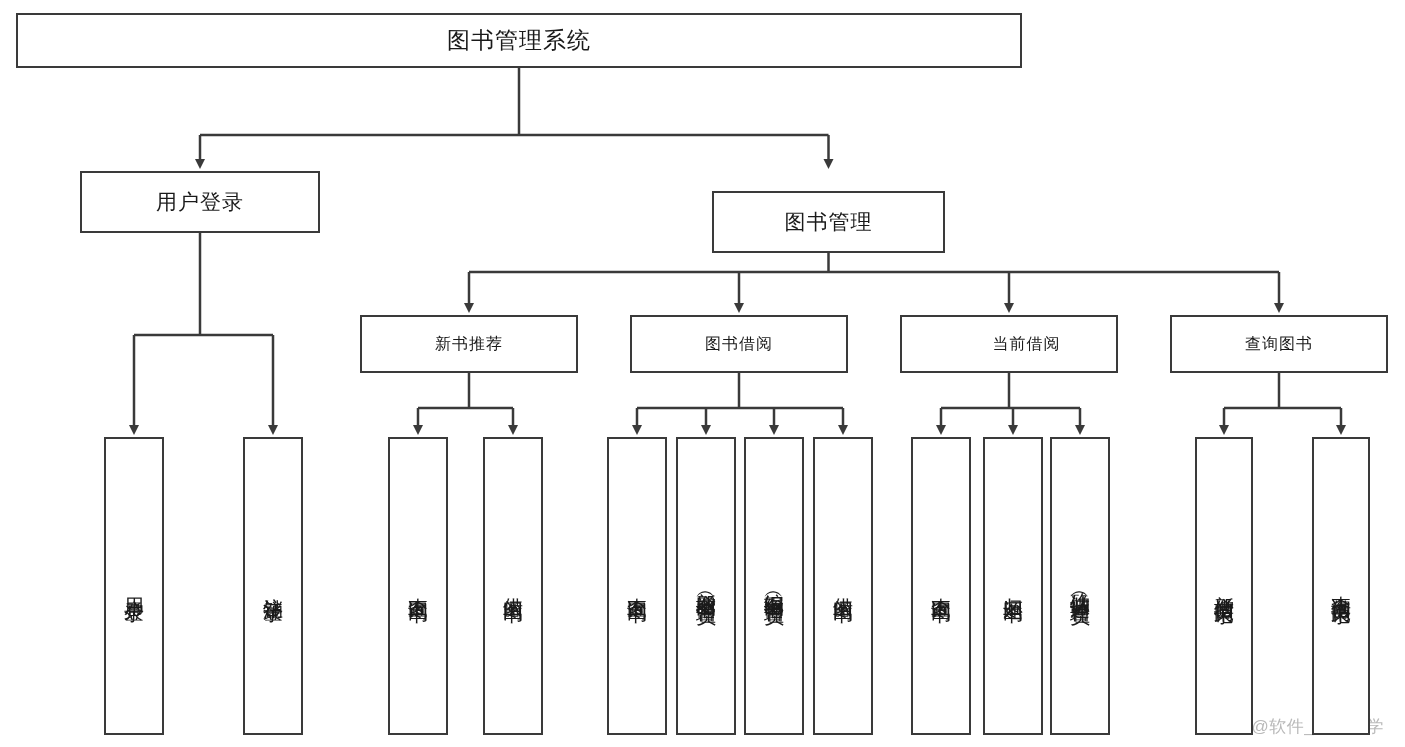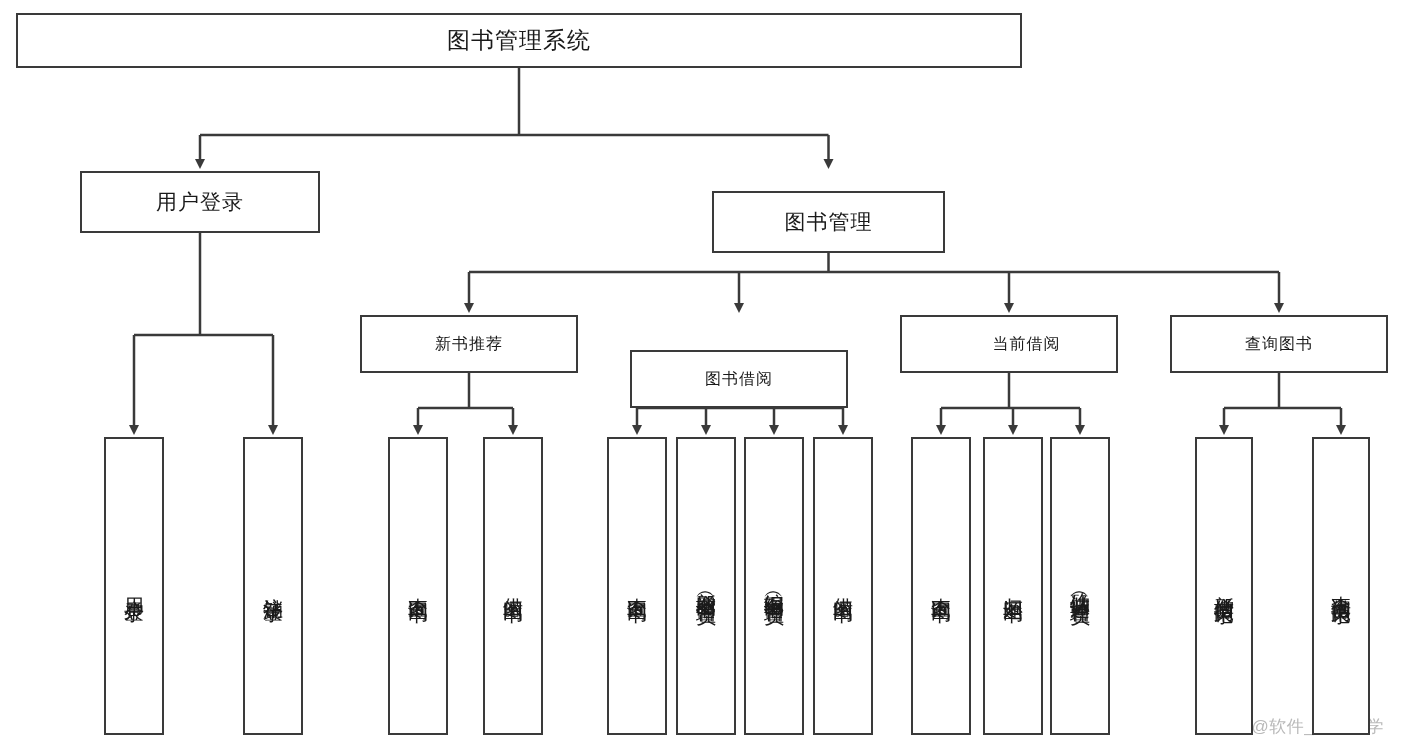--- a/index.html
+++ b/index.html
@@ -124,21 +124,21 @@
   <div class="watermark" style="left: 1196px; top: 715px;">CSDN @软件_小贺同学</div>
 <div class="node level2" style="left: 80px; top: 171px; width: 240px; height: 62px;">
       <span class="htext">用户登录</span>
     </div>
     <div class="node level2" style="left: 712px; top: 171px; width: 233px; height: 62px; margin-top: 20px;">
       <span class="htext">图书管理</span>
     </div>
     <div class="node level3" style="left: 360px; top: 315px; width: 218px; height: 58px;">
       <span class="htext">新书推荐</span>
     </div>
-    <div class="node level3" style="left: 630px; top: 315px; width: 218px; height: 58px; margin-top: 35px;">
+    <div class="node level3" style="left: 630px; top: 315px; width: 218px; height: 58px;">
       <span class="htext">图书借阅</span>
     </div>
     <div class="node level3" style="left: 900px; top: 315px; width: 218px; height: 58px; padding-left: 35px;">
       <span class="htext">当前借阅</span>
     </div>
     <div class="node level3" style="left: 1170px; top: 315px; width: 218px; height: 58px;">
       <span class="htext">查询图书</span>
     </div>
     <div class="node leaf" style="left: 104px; top: 437px; width: 60px; height: 298px;">
       <span class="vtext">用户登录</span>

